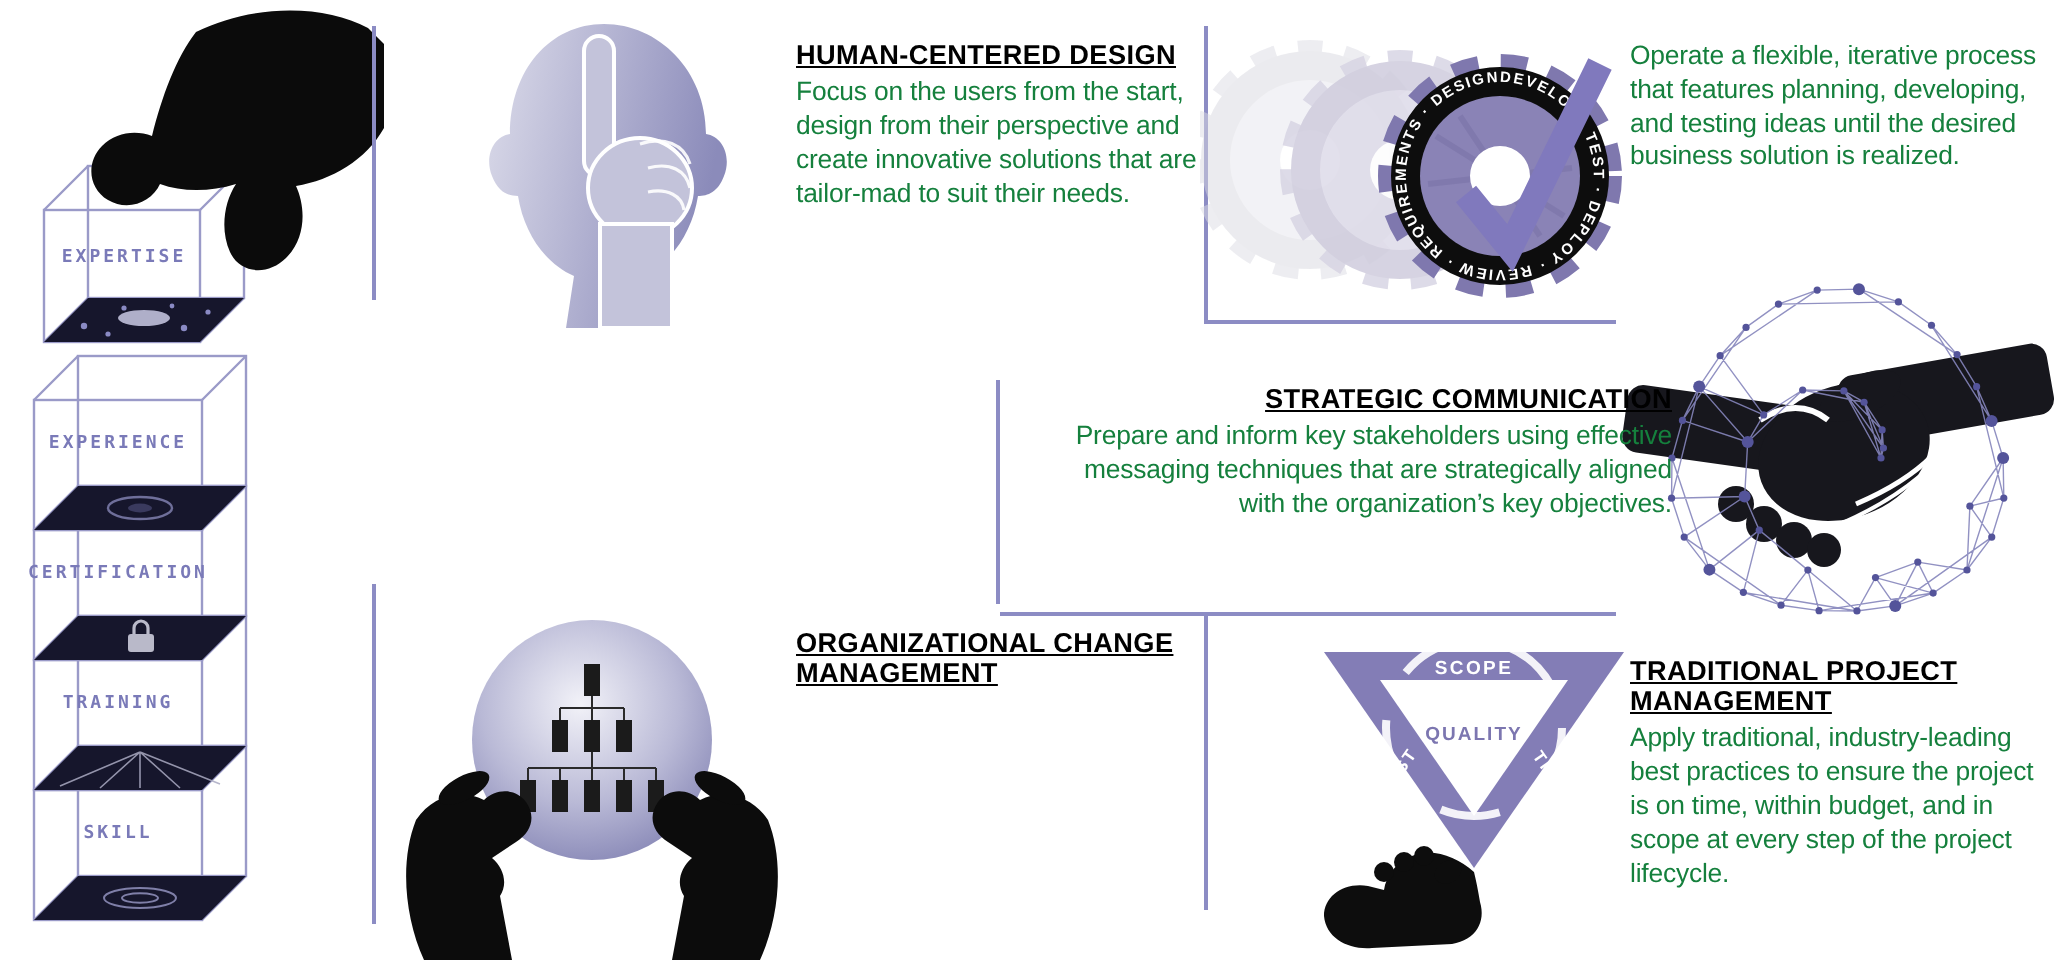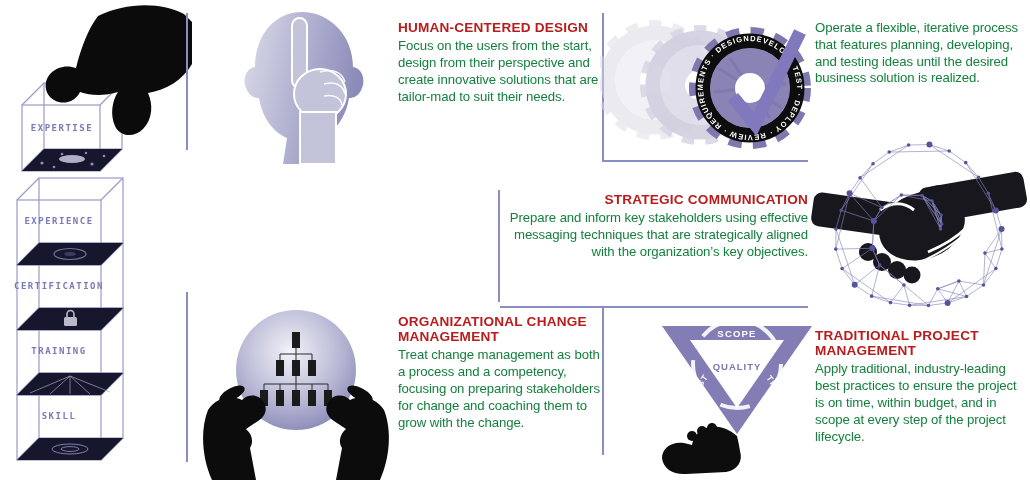--- a/index.html
+++ b/index.html
@@ -2,21 +2,21 @@
 <html><head>
 <meta charset="utf-8">
 <style>
   html,body{margin:0;padding:0;background:#fff;}
   .stage{position:relative;width:1030px;height:482px;background:#ffffff;overflow:hidden;
          font-family:"Liberation Sans",sans-serif;}
   .abs{position:absolute;}
   .vline{position:absolute;width:2px;background:#8c8cc4;}
   .hline{position:absolute;height:2px;background:#8c8cc4;}
   .tblock{position:absolute;}
-  .tblock h3{font:700 13.6px/1.12 "Liberation Sans",sans-serif;color:#b91c1c;margin:0 0 3px 0;letter-spacing:.2px;}
+  .tblock h3{font:700 13.6px/1.12 "Liberation Sans",sans-serif;color:#000000;margin:0 0 3px 0;letter-spacing:.2px;text-decoration:underline;}
   .tblock p{font:400 13.2px/1.27 "Liberation Sans",sans-serif;color:#15803d;margin:0;letter-spacing:-.1px;}
   .right{text-align:right;}
   .cubelabel{font-family:"DejaVu Sans Mono",monospace;font-size:9px;font-weight:bold;
              letter-spacing:1.5px;fill:#7a7ab8;}
   .wlabel{font-family:"Liberation Sans",sans-serif;font-weight:bold;}
 </style>
 </head>
 <body>
 
 <div class="stage">
@@ -254,28 +254,27 @@
   <div class="tblock" style="left:398px;top:20px;width:202px;">
     <h3>HUMAN-CENTERED DESIGN</h3>
     <p>Focus on the users from the start, design from their perspective and create innovative solutions that are tailor-mad to suit their needs.</p>
   </div>
 
   <div class="tblock" style="left:815px;top:20px;width:208px;">
     <p>Operate a flexible, iterative process that features planning, developing, and testing ideas until the desired business solution is realized.</p>
   </div>
 
 
-  <div class="tblock right" style="left:498px;top:192px;width:310px;">
+  <div class="tblock right" style="left:498px;top:192px;width:310px;padding-left:28px;">
     <h3>STRATEGIC COMMUNICATION</h3>
     <p>Prepare and inform key stakeholders using effective messaging techniques that are strategically aligned with the organization’s key objectives.</p>
   </div>
 
   <div class="tblock" style="left:398px;top:314px;width:206px;">
     <h3>ORGANIZATIONAL CHANGE MANAGEMENT</h3>
-    <p>Treat change management as both a process and a competency, focusing on preparing stakeholders for change and coaching them to grow with the change.</p>
   </div>
 
   <div class="tblock" style="left:815px;top:328px;width:212px;">
     <h3>TRADITIONAL PROJECT MANAGEMENT</h3>
     <p>Apply traditional, industry-leading best practices to ensure the project is on time, within budget, and in scope at every step of the project lifecycle.</p>
   </div>
 
 </div>
 
 </body></html>

